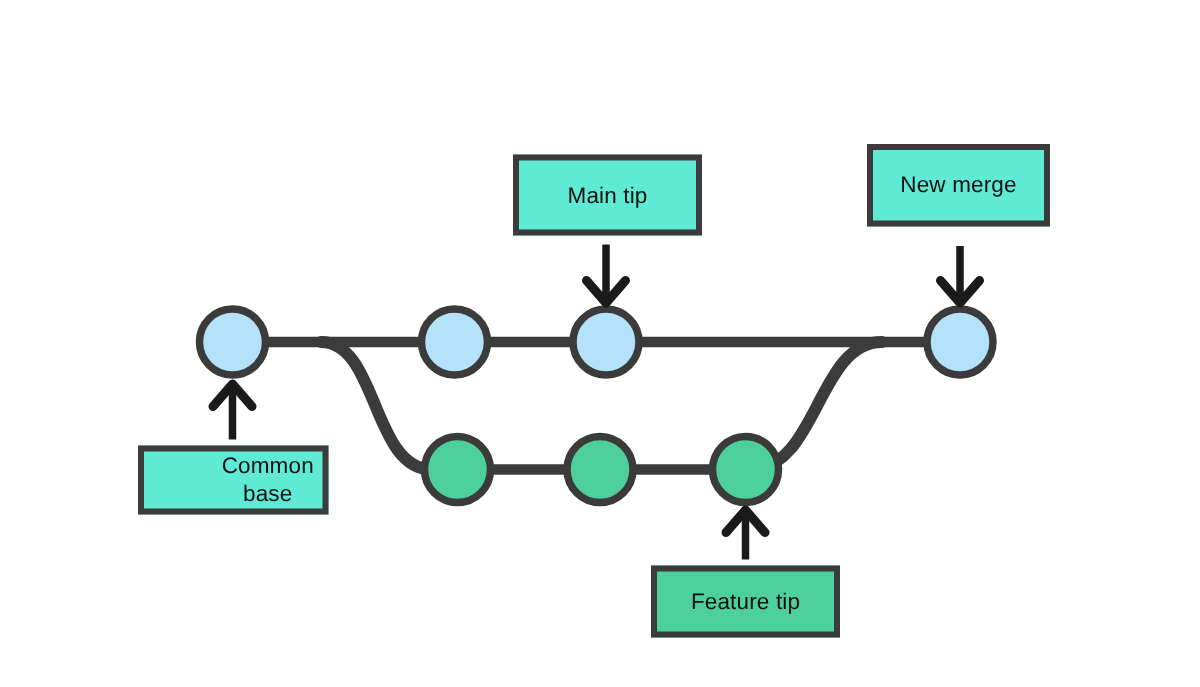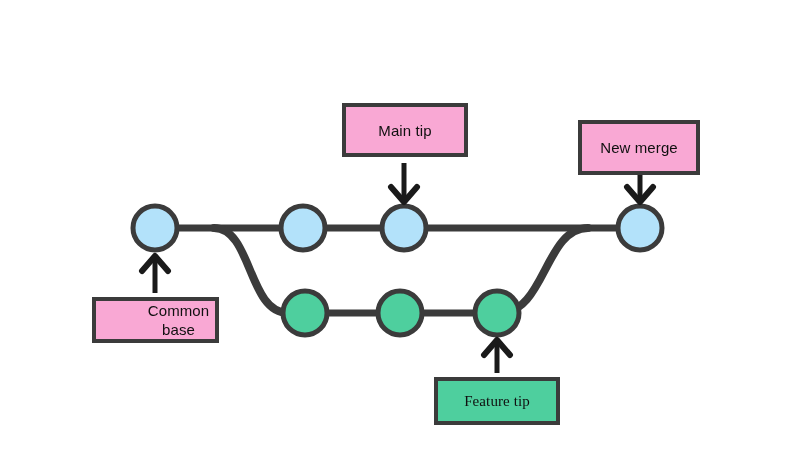--- a/index.html
+++ b/index.html
@@ -29,21 +29,21 @@
     display: flex;
     align-items: center;
     justify-content: center;
     text-align: center;
     color: #101010;
     font-size: 15px;
     line-height: 19px;
     letter-spacing: 0.1px;
     font-family: "Liberation Sans", sans-serif;
   }
-  .box-blue { background: #f9a8d4; }
+  .box-blue { background: #5eead4; }
   .box-green { background: #4ecf9e; }
   .box-text { display: block; width: 100%; }
 </style>
 </head>
 <body>
 
 <div id="canvas">
 
   <svg id="graph-svg" viewBox="0 0 800 458">
 
@@ -84,27 +84,27 @@
       <line x1="497" y1="373" x2="497" y2="343" stroke="#1a1a1a" stroke-width="5" stroke-linecap="butt"></line>
       <path d="M 484 355 L 497 340 L 510 355" fill="none" stroke="#1a1a1a" stroke-width="6" stroke-linecap="round" stroke-linejoin="round"></path>
     </g>
 
   </svg>
 
   <div class="label-box box-blue" style="left:342px; top:103px; width:126px; height:54px;">
     <span class="box-text">Main tip</span>
   </div>
 
-  <div class="label-box box-blue" style="left:578px; top:120px; width:122px; height:55px;">
+  <div class="label-box box-blue" style="left:578px; top:96px; width:122px; height:55px;">
     <span>
       <span class="box-text">New merge</span>
     </span>
   </div>
 
   <div class="label-box box-blue" style="left:92px; top:297px; width:127px; height:46px;padding-left:46px;">
     <span class="box-text">Common base</span>
   </div>
 
-  <div class="label-box box-green" style="left:434px; top:377px; width:126px; height:48px;font-family:Liberation Serif, serif;">
+  <div class="label-box box-green" style="left:434px; top:377px; width:126px; height:48px;">
     <span class="box-text">Feature tip</span>
   </div>
 
 </div>
 
 </body></html>

